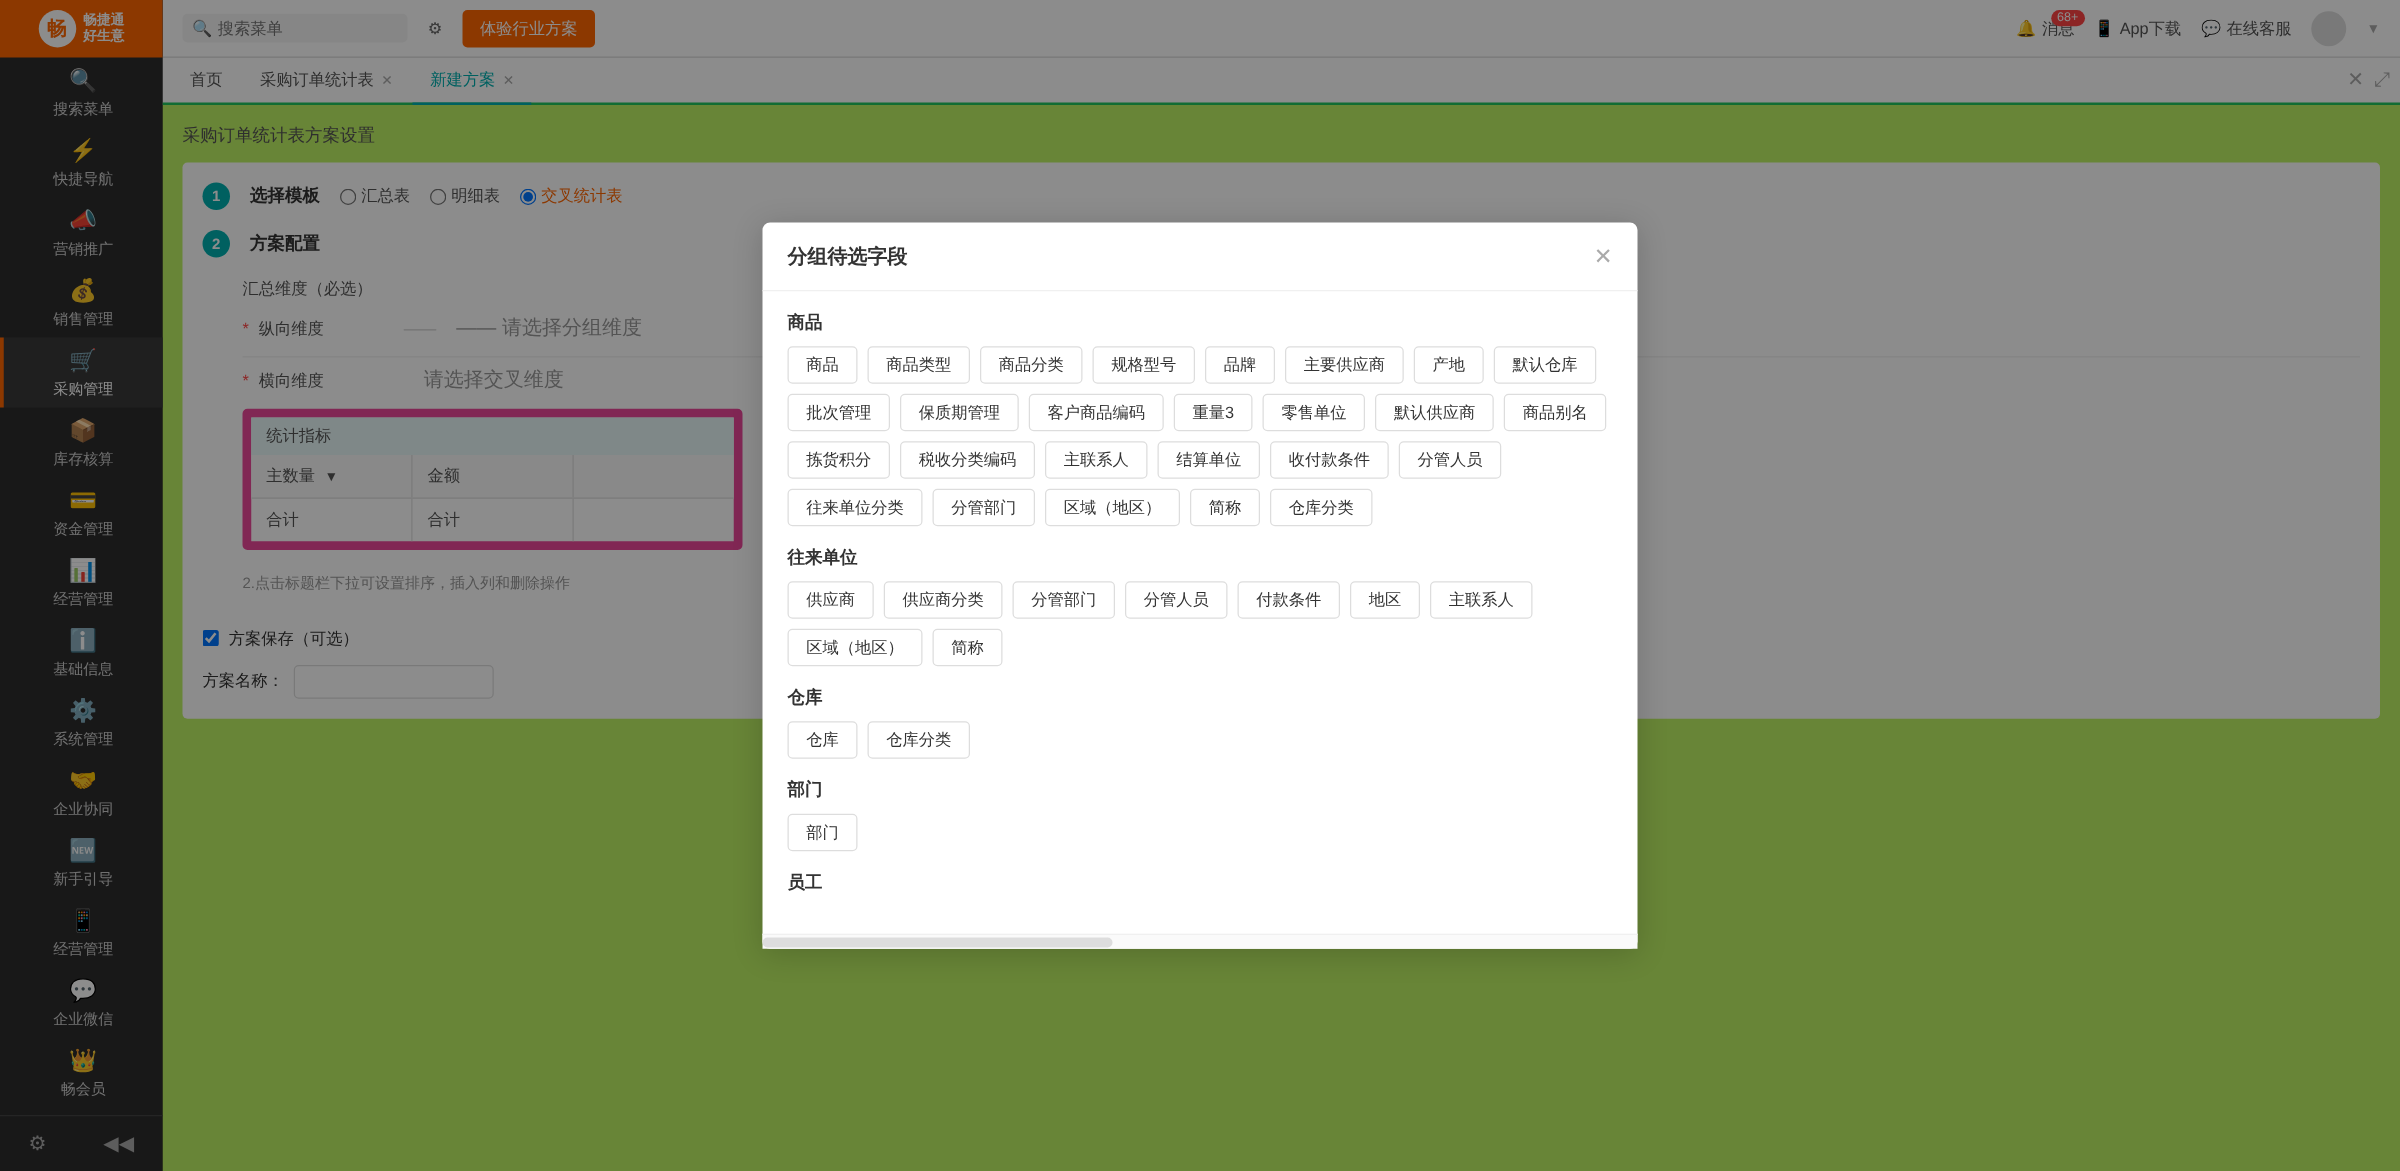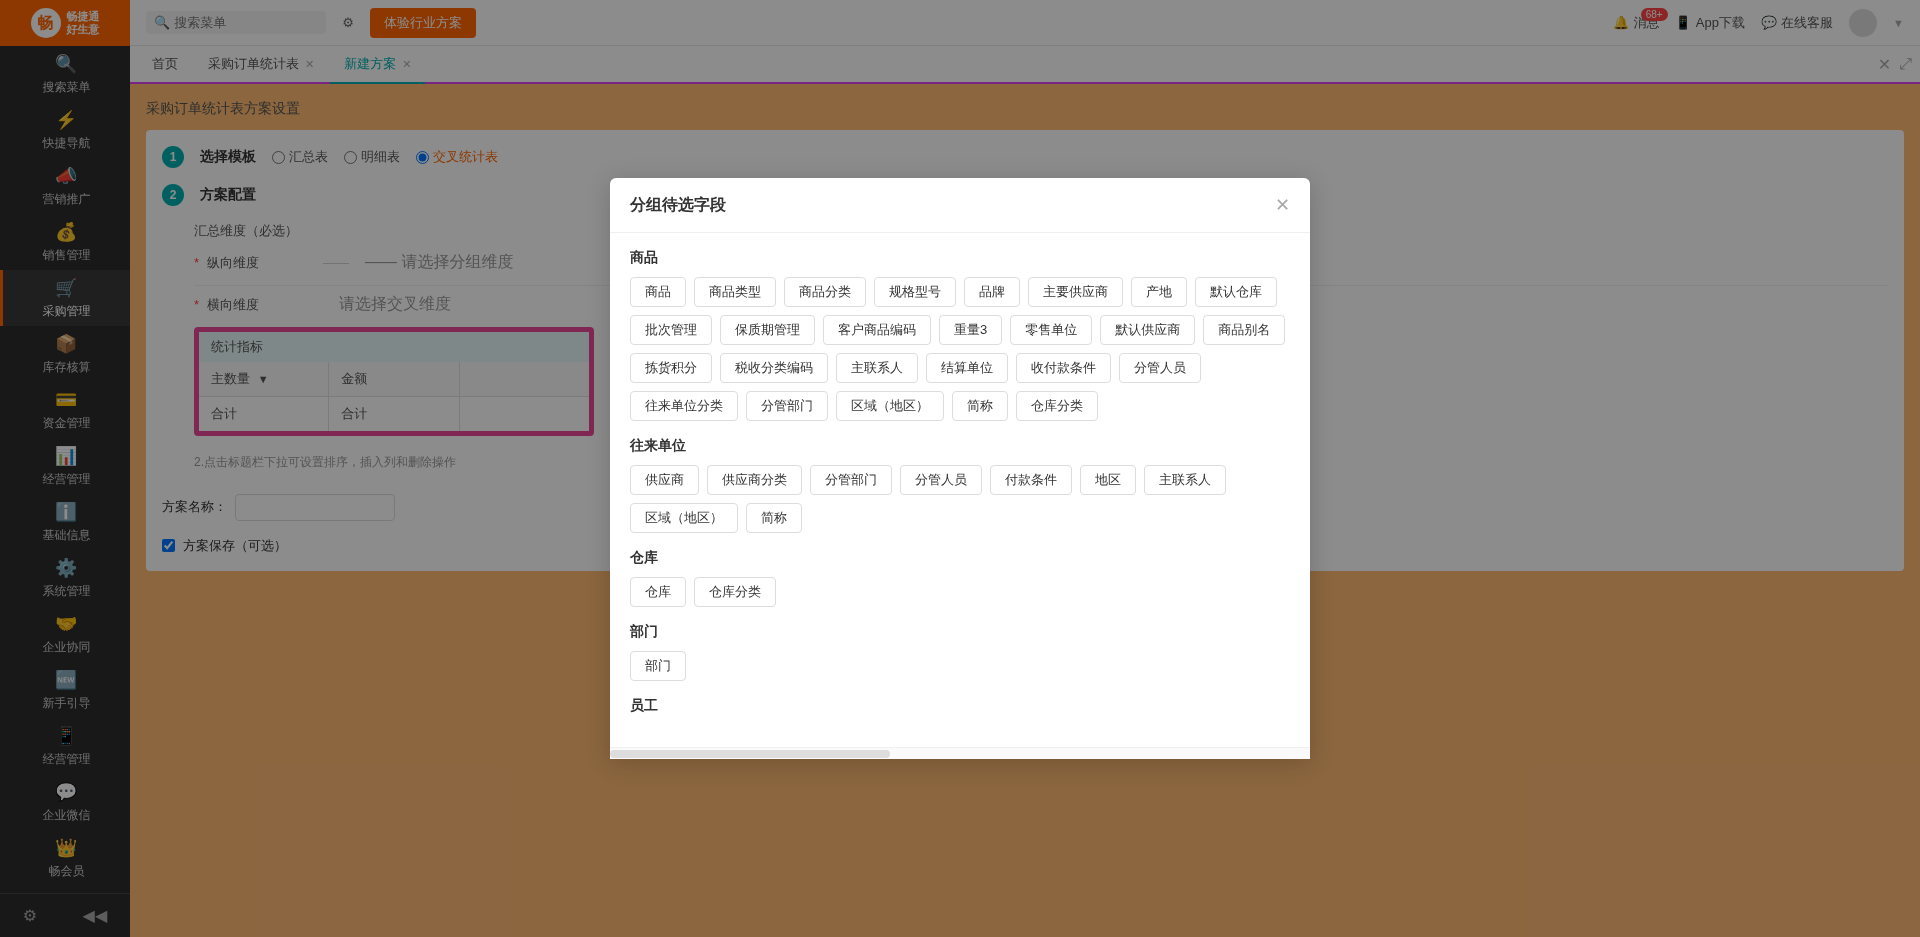--- a/index.html
+++ b/index.html
@@ -84,21 +84,21 @@
       border-radius: 50%;
     }
 
     
     .tab-bar {
       height: 38px;
       background: #fff;
       display: flex;
       align-items: center;
       padding: 0 8px;
-      border-bottom: 2px solid #d946ef;
+      border-bottom: 2px solid #22c55e;
       position: fixed;
       top: 46px; left: 130px; right: 0;
       z-index: 99;
       gap: 2px;
     }
     .tab-item {
       height: 38px;
       display: flex;
       align-items: center;
       padding: 0 14px;
@@ -175,21 +175,21 @@
       padding: 4px 8px;
     }
 
     
     .main-content {
       position: fixed;
       top: 84px;
       left: 130px;
       right: 0;
       bottom: 0;
-      background: #fdba74;
+      background: #bef264;
       overflow: auto;
       padding: 16px;
     }
 
     .page-title {
       font-size: 14px;
       color: #555;
       margin-bottom: 12px;
     }
 
@@ -312,21 +312,21 @@
       height: 8px;
       width: 40%;
       background: #ddd;
       border-radius: 4px;
     }
 
     
     .stats-table {
       background: #fff;
       border-radius: 4px;
-      border: 5px solid #ec4899;
+      border: 7px solid #ec4899;
     }
     .stats-table-header {
       display: flex;
       background: #f9f9f9;
       border-bottom: 1px solid #e0e0e0;
     }
     .stats-col {
       padding: 8px 12px;
       font-size: 13px;
       color: #555;
@@ -546,27 +546,27 @@
         <div class="stats-col">合计</div>
         <div class="stats-col">合计</div>
         <div class="stats-col"></div>
       </div>
     </div>
 
     <div class="hint-text" style="margin-left:32px; margin-top:8px;">
       <div>2.点击标题栏下拉可设置排序，插入列和删除操作</div>
     </div>
 
+    <div class="plan-save-row" style="margin-top:16px;">
+      <input type="checkbox" class="plan-checkbox" checked="" style="">
+      <span>方案保存（可选）</span>
+    </div>
     <div class="plan-save-row">
       <span>方案名称：</span>
       <input type="text" class="plan-name-input" style="">
-    </div>
-    <div class="plan-save-row" style="margin-top:16px;">
-      <input type="checkbox" class="plan-checkbox" checked="" style="">
-      <span>方案保存（可选）</span>
     </div>
   </div>
 </div>
 
 <div class="modal-overlay">
   <div class="modal">
     <div class="modal-header">
       <span class="modal-title">分组待选字段</span>
       <span class="modal-close">✕</span>
     </div>

